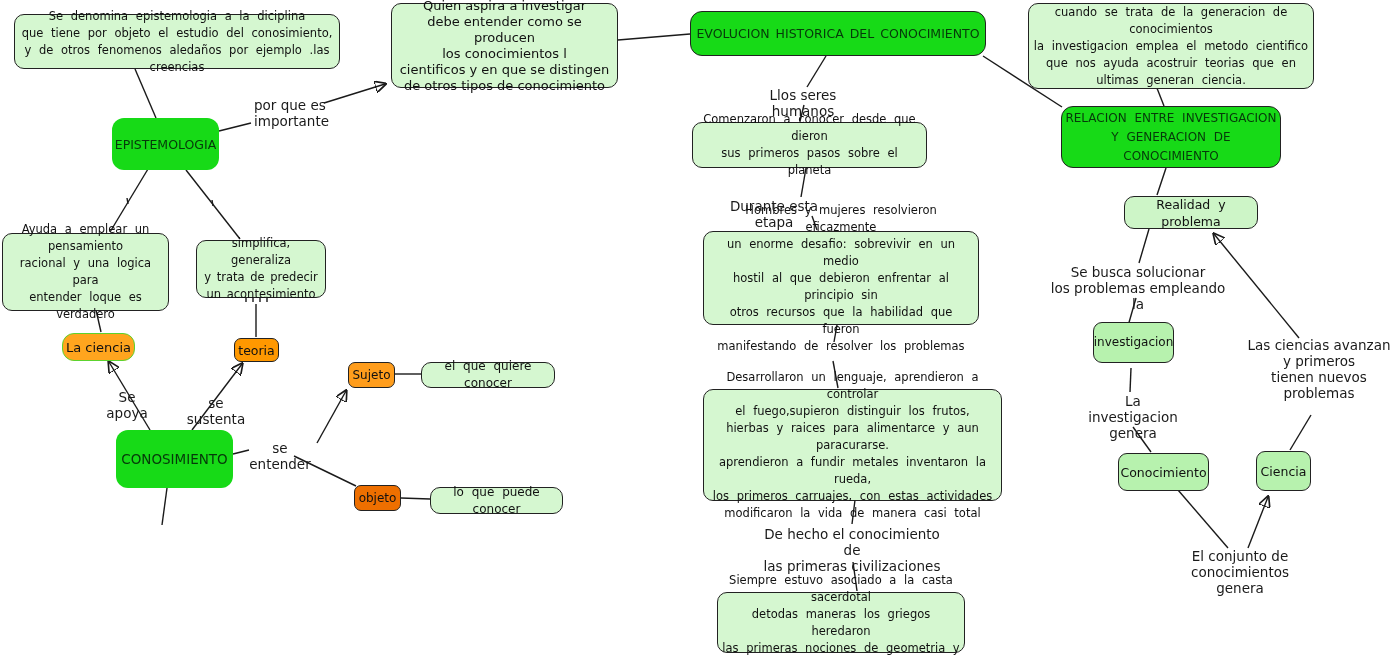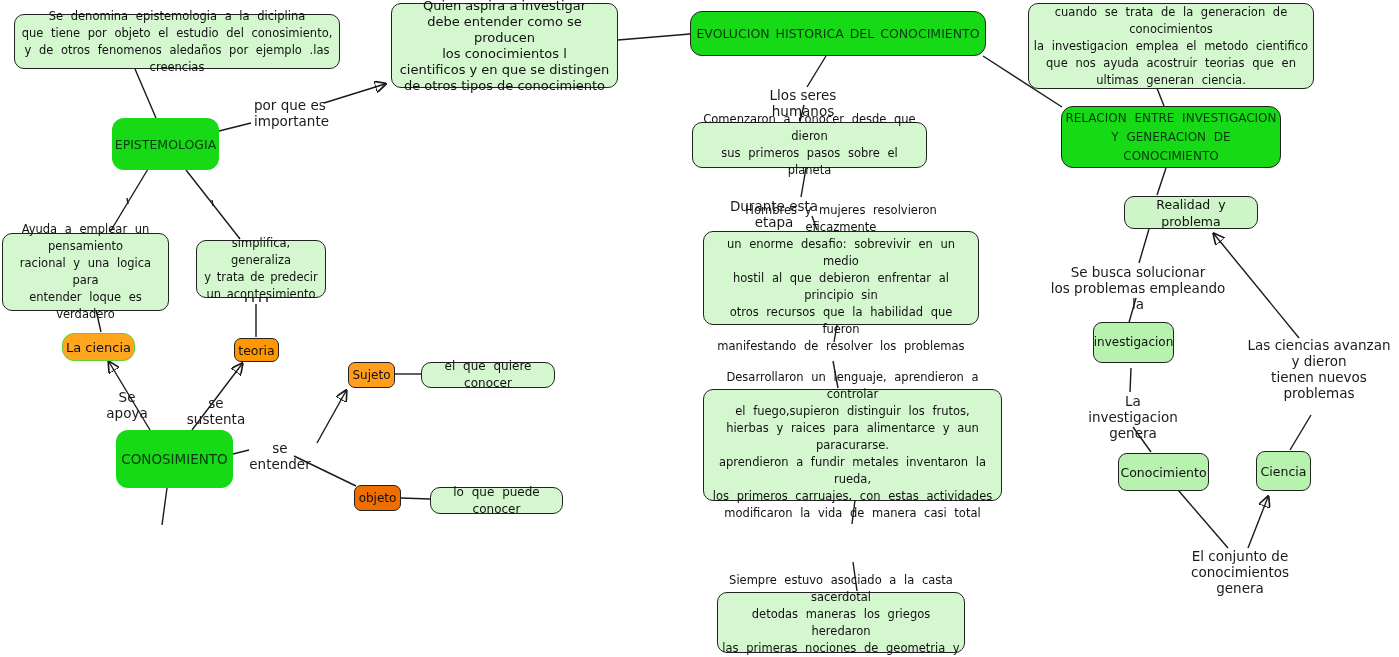--- a/index.html
+++ b/index.html
@@ -171,33 +171,35 @@
   <div class="n orange" style="left:354px;top:485px;width:47px;height:26px;background:#ee6f00;font-size:12px;">objeto</div>
 
   <div class="lbl" style="left:254px;top:97px;width:80px;text-align:left;">por que es
 importante</div>
 
   <div class="lbl" style="left:742px;top:87px;width:122px;">Llos seres humanos</div>
 
   <div class="lbl" style="left:710px;top:198px;width:128px;">Durante esta etapa</div>
 
 
+  <div class="lbl" style="left:754px;top:526px;width:196px;">De hecho el conocimiento de
+las primeras civilizaciones</div>
 
   <div class="lbl" style="left:96px;top:389px;width:62px;">Se apoya</div>
 
   <div class="lbl" style="left:178px;top:395px;width:76px;">se sustenta</div>
 
   <div class="lbl" style="left:244px;top:440px;width:72px;">se entender</div>
 
   <div class="lbl" style="left:1048px;top:264px;width:180px;">Se busca solucionar
 los problemas empleando la</div>
 
   <div class="lbl" style="left:1083px;top:393px;width:100px;">La investigacion
 genera</div>
 
   <div class="lbl" style="left:1240px;top:337px;width:158px;">Las ciencias avanzan
-y dieron
+y primeros
 tienen nuevos problemas</div>
 
   <div class="lbl" style="left:1170px;top:548px;width:140px;">El conjunto de
 conocimientos genera</div>
 
 </div>
 
 </body></html>

